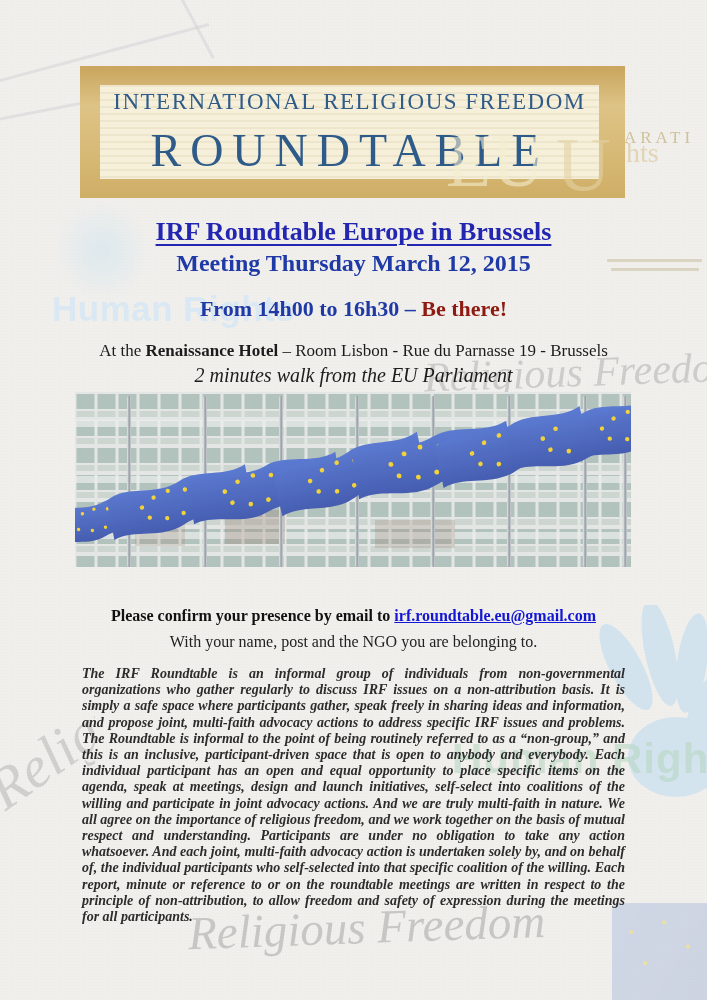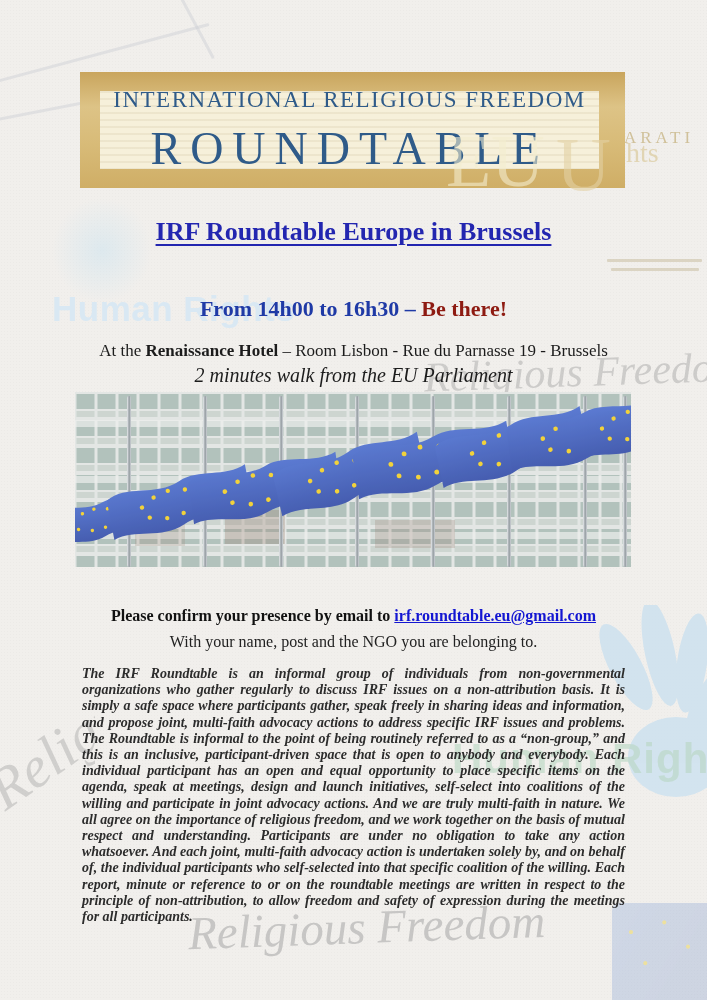--- a/index.html
+++ b/index.html
@@ -38,21 +38,21 @@
   #wm-script-bottom{left:188px;top:900px;font-style:italic;font-size:47px;color:rgba(158,158,158,0.5);
     transform:rotate(-2deg);}
   #wm-corner-flag{left:612px;top:903px;width:95px;height:97px;border-radius:8px 0 0 0;
     background-image:
       radial-gradient(circle at 20% 30%, rgba(240,225,150,0.9) 1.5px, transparent 2.5px),
       radial-gradient(circle at 55% 20%, rgba(240,225,150,0.9) 1.5px, transparent 2.5px),
       radial-gradient(circle at 80% 45%, rgba(240,225,150,0.9) 1.5px, transparent 2.5px),
       radial-gradient(circle at 35% 62%, rgba(240,225,150,0.9) 1.5px, transparent 2.5px),
       linear-gradient(120deg, rgba(173,192,224,0.5), rgba(140,162,205,0.35));}
   
-  .banner{position:absolute;left:80px;top:72px;width:545px;height:116px;z-index:3;
+  .banner{position:absolute;left:80px;top:66px;width:545px;height:132px;z-index:3;
     background:linear-gradient(180deg,#c9a55d 0%,#ddc386 30%,#d8bb78 62%,#cfae66 100%);}
   .banner-inner{position:absolute;left:20px;top:19px;right:26px;bottom:19px;background:#f6f0da;
     background-image:repeating-linear-gradient(180deg,rgba(170,150,105,0.12) 0 2px,transparent 2px 7px);
     display:flex;flex-direction:column;align-items:center;justify-content:center;}
   .banner-line1{font-size:23px;letter-spacing:1.5px;color:#2f5b89;white-space:nowrap;line-height:1.1;}
   .banner-line2{font-size:46px;letter-spacing:9px;color:#2f5b89;white-space:nowrap;line-height:1.05;margin-top:13px;}
   
   .line{position:absolute;left:0;width:707px;text-align:center;z-index:5;white-space:nowrap;}
   #title-line{top:217px;font-size:26px;font-weight:bold;color:#2326b0;
     text-decoration:underline;text-decoration-thickness:2px;text-underline-offset:4px;}
@@ -103,20 +103,21 @@
   <div class="wm" id="wm-corner-flag"></div>
 
   <div class="banner">
     <div class="banner-inner">
       <div class="banner-line1">INTERNATIONAL RELIGIOUS FREEDOM</div>
       <div class="banner-line2">ROUNDTABLE</div>
     </div>
   </div>
 
   <div class="line" id="title-line">IRF Roundtable Europe in Brussels</div>
+  <div class="line" id="date-line">Meeting Thursday March 12, 2015</div>
   <div class="line" id="time-line"><span>From 14h00 to 16h30 – </span><span class="emph">Be there!</span></div>
 
   <div class="line" id="hotel-line"><span>At the </span><b>Renaissance Hotel</b><span> – Room Lisbon - Rue du Parnasse 19 - Brussels</span></div>
   <div class="line" id="walk-line">2 minutes walk from the EU Parliament</div>
 
   <svg id="photo" viewBox="0 0 556 175" width="556" height="175">
     <defs>
       <pattern id="fac" width="21" height="27" patternUnits="userSpaceOnUse">
         <rect width="21" height="27" fill="#dfe3e0"></rect>
         <rect x="1.5" y="2" width="18" height="15" fill="#a7b9b3"></rect>

